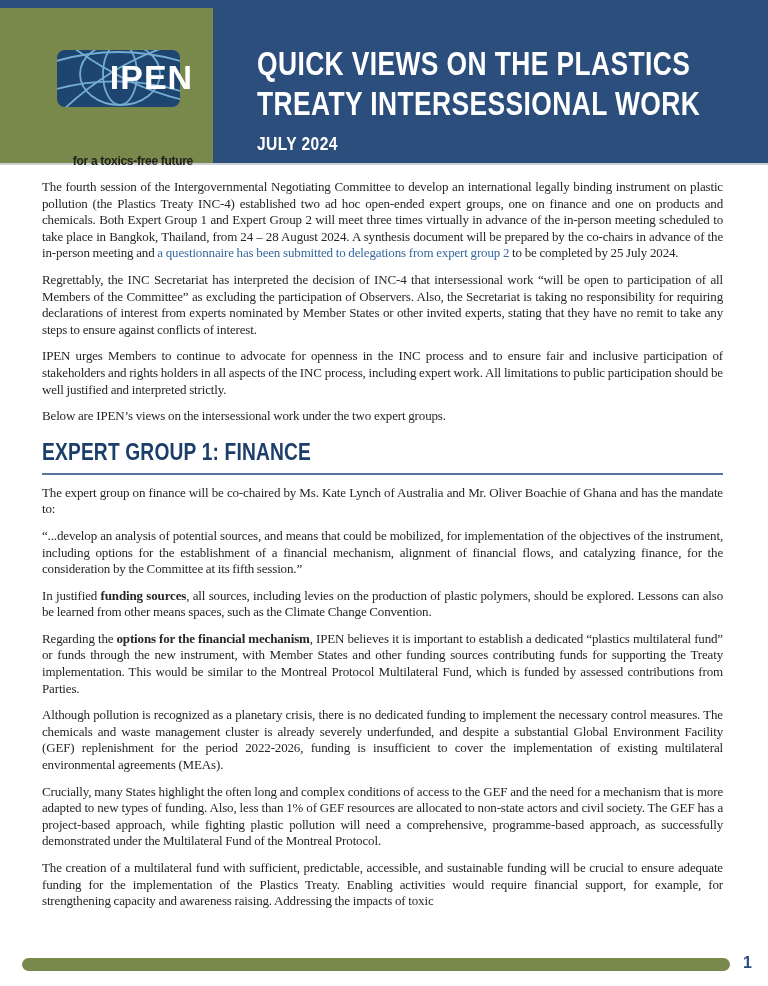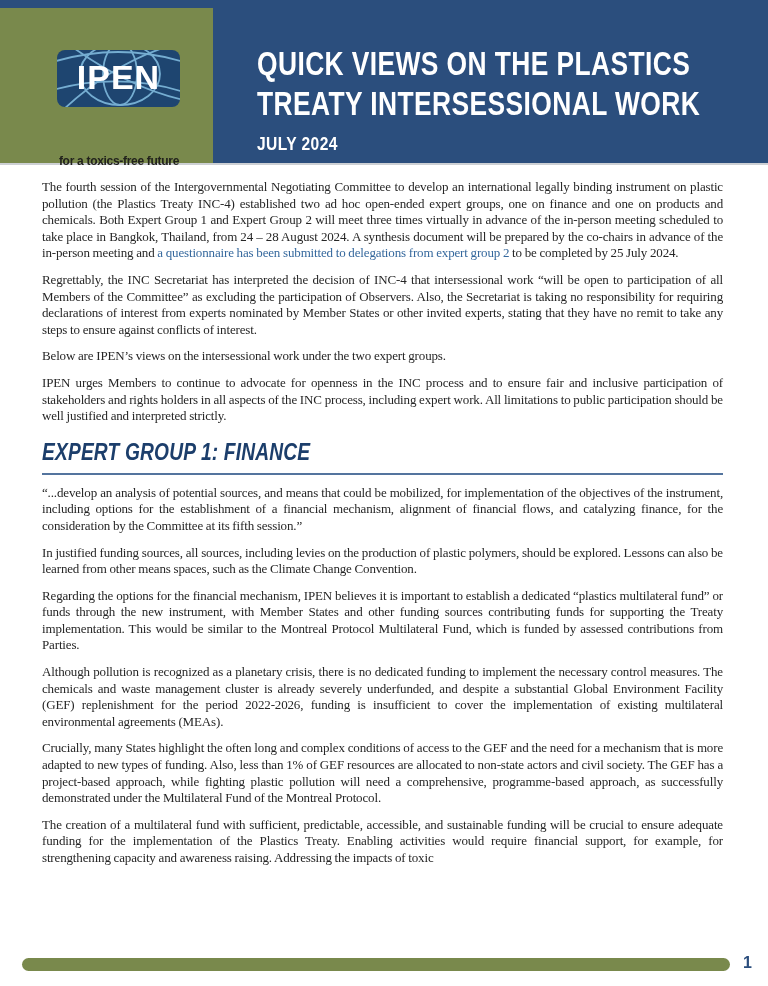--- a/index.html
+++ b/index.html
@@ -8,24 +8,24 @@
     font-family:"Liberation Serif",serif;color:#262626;overflow:hidden;
   }
   
   .header{position:relative;width:768px;height:163px;background:#2B4E7D;}
   .olive-panel{position:absolute;left:0;top:8px;width:213px;height:155px;background:#79894C;}
   .logo-box{position:absolute;left:57px;top:42px;width:123px;height:57px;}
   .logo-box svg{display:block;}
   .logo-wordmark{
     position:absolute;left:0;top:8px;width:123px;text-align:center;
     font-family:"Liberation Sans",sans-serif;font-weight:700;font-size:34px;
-    color:#ffffff;letter-spacing:1px;
+    color:#ffffff;letter-spacing:1px;padding-left:33px;
   }
   .logo-tagline{
-    position:absolute;left:-12px;top:104px;width:148px;text-align:center;
+    position:absolute;left:-12px;top:104px;width:148px;text-align:right;
     font-family:"Liberation Sans",sans-serif;font-weight:700;font-size:12px;
     color:#22221d;letter-spacing:-0.3px;white-space:nowrap;
   }
   .header-text{position:absolute;left:257px;top:44px;}
   .title-line{
     font-family:"Liberation Sans",sans-serif;font-weight:700;font-size:33px;
     line-height:40px;color:#ffffff;white-space:nowrap;
     transform:scaleX(0.80);transform-origin:0 0;letter-spacing:0.5px;
   }
   .doc-date{
@@ -34,24 +34,24 @@
     transform:scaleX(0.82);transform-origin:0 0;letter-spacing:0.5px;
   }
   .header-divider{width:768px;height:2px;background:#cdd0d4;}
   
   .content{padding:14px 45px 0 42px;}
   .content p{
     margin:0 0 10px 0;font-size:13px;line-height:16.6px;text-align:justify;
     letter-spacing:-0.15px;word-spacing:-0.3px;
   }
   .content p.quote{}
-  .content b{font-weight:400;}
+  .content b{font-weight:700;}
   a.doc-link{color:#35689D;text-decoration:none;cursor:pointer;}
   .section-heading{
-    margin:13px 0 10px 0;padding-bottom:7px;border-bottom:2px solid #54749e;font-style:italic;
+    margin:13px 0 10px 0;padding-bottom:7px;border-bottom:2px solid #54749e;
   }
   .section-heading .h-inner{
     font-family:"Liberation Sans",sans-serif;font-weight:700;font-size:24px;
     color:#1C3E6B;white-space:nowrap;display:inline-block;
     transform:scaleX(0.80);transform-origin:0 0;letter-spacing:0.2px;
   }
   
   .footer-bar{
     position:absolute;left:22px;top:958px;width:708px;height:13px;
     background:#79894C;border-radius:7px;
@@ -94,26 +94,27 @@
     <div class="doc-date">JULY 2024</div>
   </div>
 </header>
 <div class="header-divider"></div>
 
 <main class="content">
   <p><span>The fourth session of the Intergovernmental Negotiating Committee to develop an international legally binding instrument on plastic pollution (the Plastics Treaty INC-4) established two ad hoc open-ended expert groups, one on finance and one on products and chemicals. Both Expert Group 1 and Expert Group 2 will meet three times virtually in advance of the in-person meeting scheduled to take place in Bangkok, Thailand, from 24 – 28 August 2024. A synthesis document will be prepared by the co-chairs in advance of the in-person meeting and </span><a class="doc-link">a questionnaire has been submitted to delegations from expert group 2</a><span> to be completed by 25 July 2024.</span></p>
 
   <p>Regrettably, the INC Secretariat has interpreted the decision of INC-4 that intersessional work “will be open to participation of all Members of the Committee” as excluding the participation of Observers. Also, the Secretariat is taking no responsibility for requiring declarations of interest from experts nominated by Member States or other invited experts, stating that they have no remit to take any steps to ensure against conflicts of interest.</p>
 
+  <p>IPEN urges Members to continue to advocate for openness in the INC process and to ensure fair and inclusive participation of stakeholders and rights holders in all aspects of the INC process, including expert work. All limitations to public participation should be well justified and interpreted strictly.</p>
+
   <p>Below are IPEN’s views on the intersessional work under the two expert groups.</p>
-
-  <p>IPEN urges Members to continue to advocate for openness in the INC process and to ensure fair and inclusive participation of stakeholders and rights holders in all aspects of the INC process, including expert work. All limitations to public participation should be well justified and interpreted strictly.</p>
 
   <h2 class="section-heading"><span class="h-inner">EXPERT GROUP 1: FINANCE</span></h2>
 
+  <p>The expert group on finance will be co-chaired by Ms. Kate Lynch of Australia and Mr. Oliver Boachie of Ghana and has the mandate to:</p>
 
   <p class="quote">“...develop an analysis of potential sources, and means that could be mobilized, for implementation of the objectives of the instrument, including options for the establishment of a financial mechanism, alignment of financial flows, and catalyzing finance, for the consideration by the Committee at its fifth session.”</p>
 
   <p><span>In justified </span><b>funding sources</b><span>, all sources, including levies on the production of plastic polymers, should be explored. Lessons can also be learned from other means spaces, such as the Climate Change Convention.</span></p>
 
   <p><span>Regarding the </span><b>options for the financial mechanism</b><span>, IPEN believes it is important to establish a dedicated “plastics multilateral fund” or funds through the new instrument, with Member States and other funding sources contributing funds for supporting the Treaty implementation. This would be similar to the Montreal Protocol Multilateral Fund, which is funded by assessed contributions from Parties.</span></p>
 
   <p>Although pollution is recognized as a planetary crisis, there is no dedicated funding to implement the necessary control measures. The chemicals and waste management cluster is already severely underfunded, and despite a substantial Global Environment Facility (GEF) replenishment for the period 2022-2026, funding is insufficient to cover the implementation of existing multilateral environmental agreements (MEAs).</p>
 
   <p>Crucially, many States highlight the often long and complex conditions of access to the GEF and the need for a mechanism that is more adapted to new types of funding. Also, less than 1% of GEF resources are allocated to non-state actors and civil society. The GEF has a project-based approach, while fighting plastic pollution will need a comprehensive, programme-based approach, as successfully demonstrated under the Multilateral Fund of the Montreal Protocol.</p>

